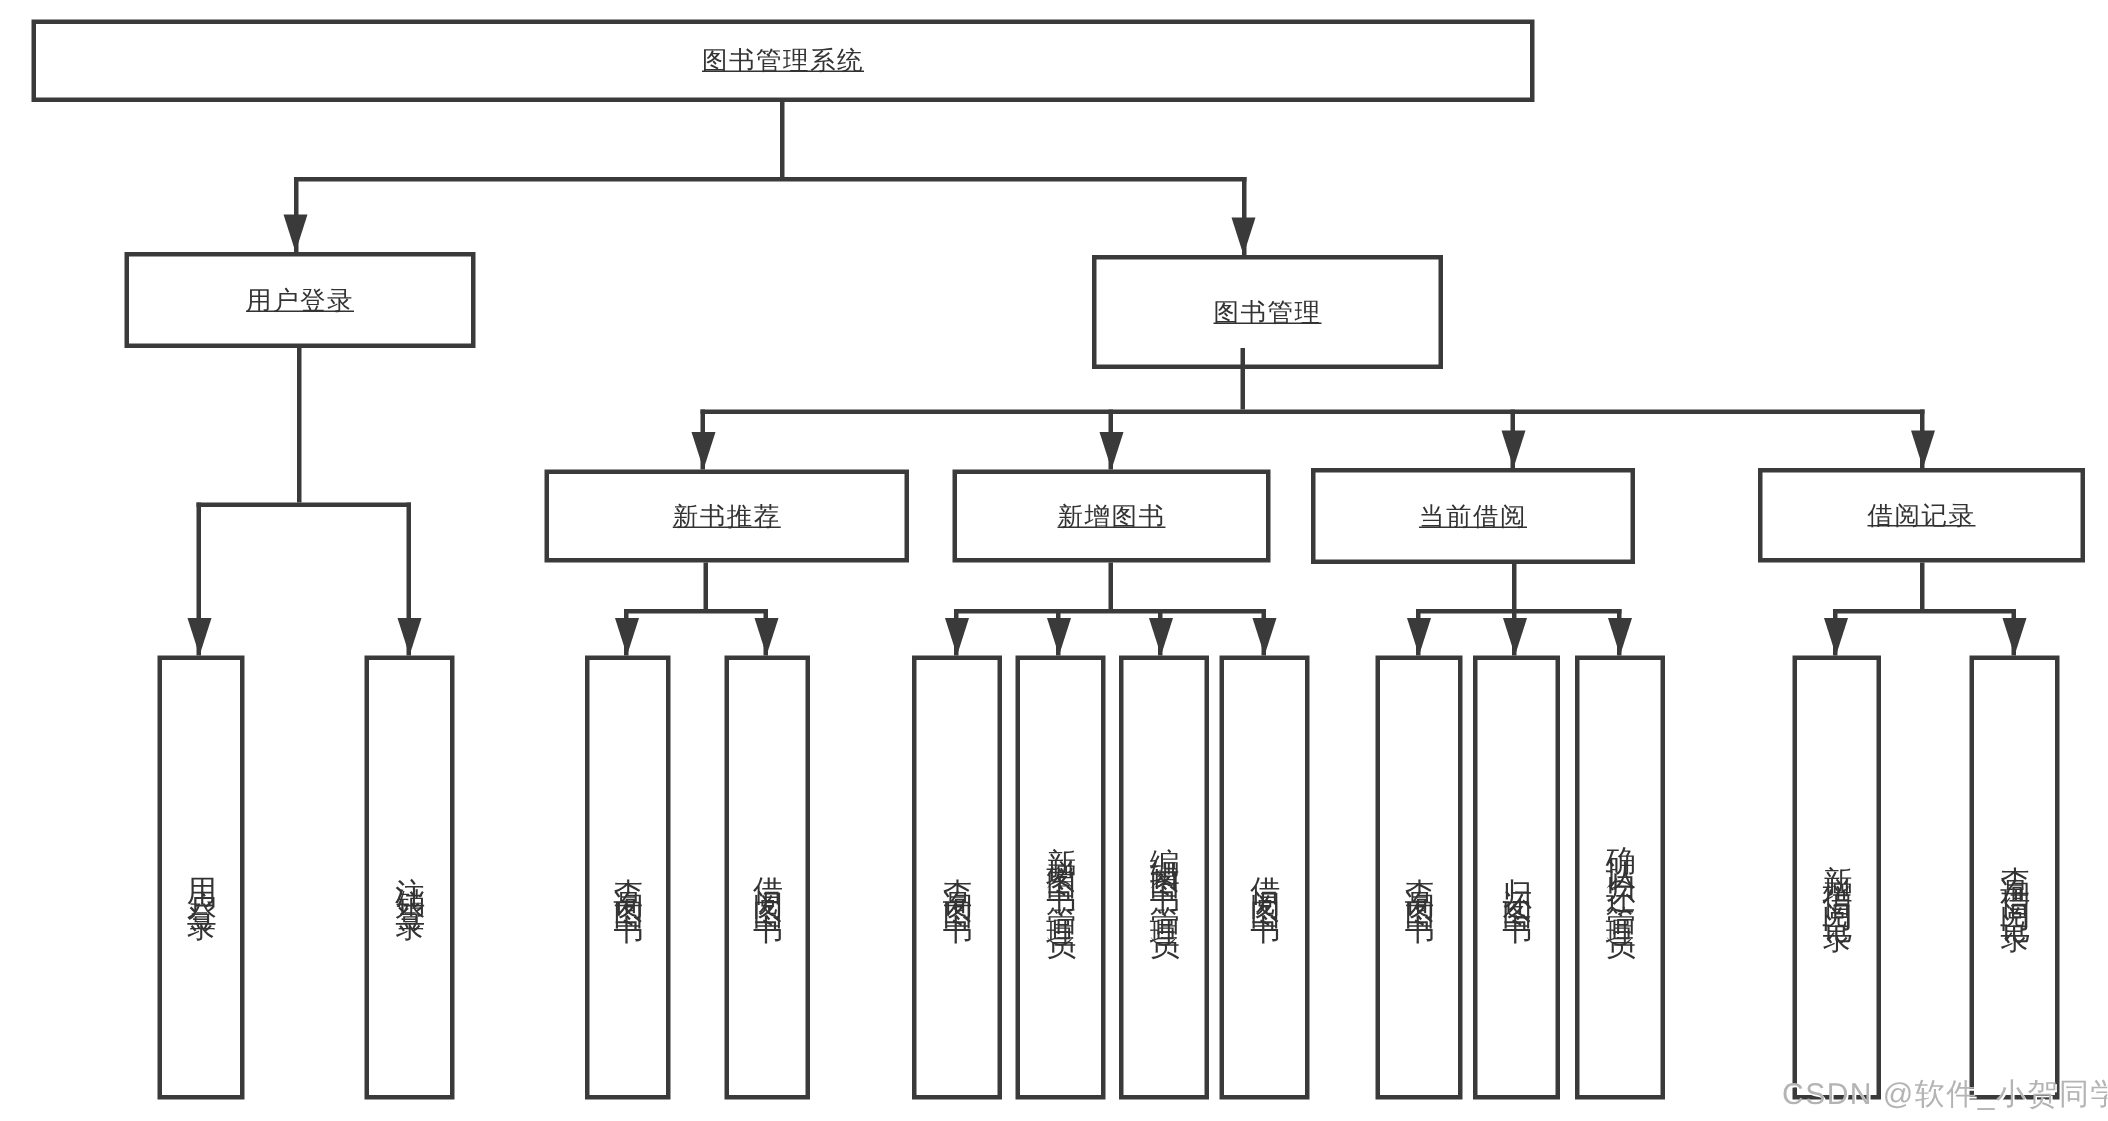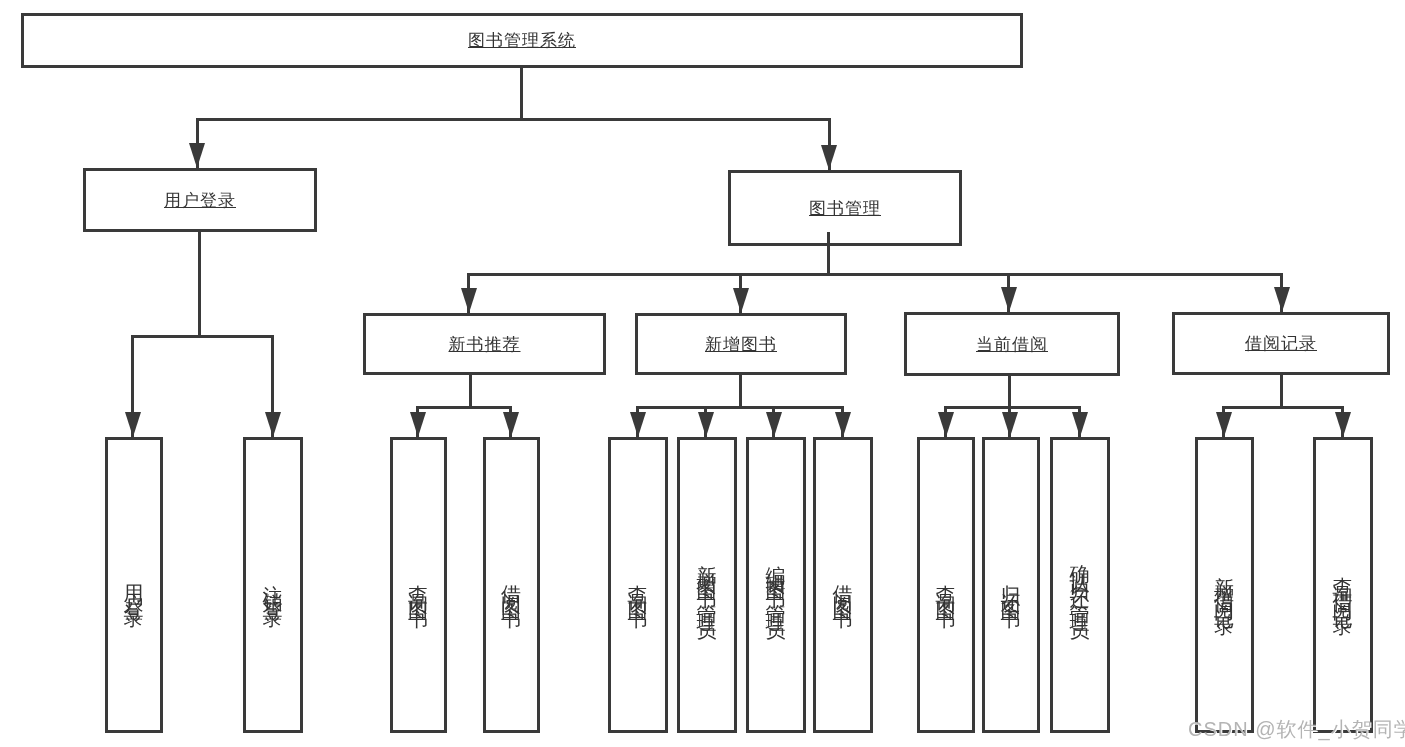--- a/index.html
+++ b/index.html
@@ -44,21 +44,21 @@
   <div class="node h" style="left:728px;top:170px;width:234px;height:76px">
     <span>图书管理</span>
   </div>
 
   <div class="node h" style="left:363px;top:313px;width:243px;height:62px">
     <span>新书推荐</span>
   </div>
   <div class="node h" style="left:635px;top:313px;width:212px;height:62px">
     <span>新增图书</span>
   </div>
-  <div class="node h" style="left:904px;top:312px;width:216px;height:64px">
+  <div class="node h" style="left:874px;top:312px;width:216px;height:64px">
     <span>当前借阅</span>
   </div>
   <div class="node h" style="left:1172px;top:312px;width:218px;height:63px">
     <span>借阅记录</span>
   </div>
 
   <div class="node v" style="left:105px;top:437px;width:58px;height:296px">
     <span>用户登录</span>
   </div>
   <div class="node v" style="left:243px;top:437px;width:60px;height:296px">

